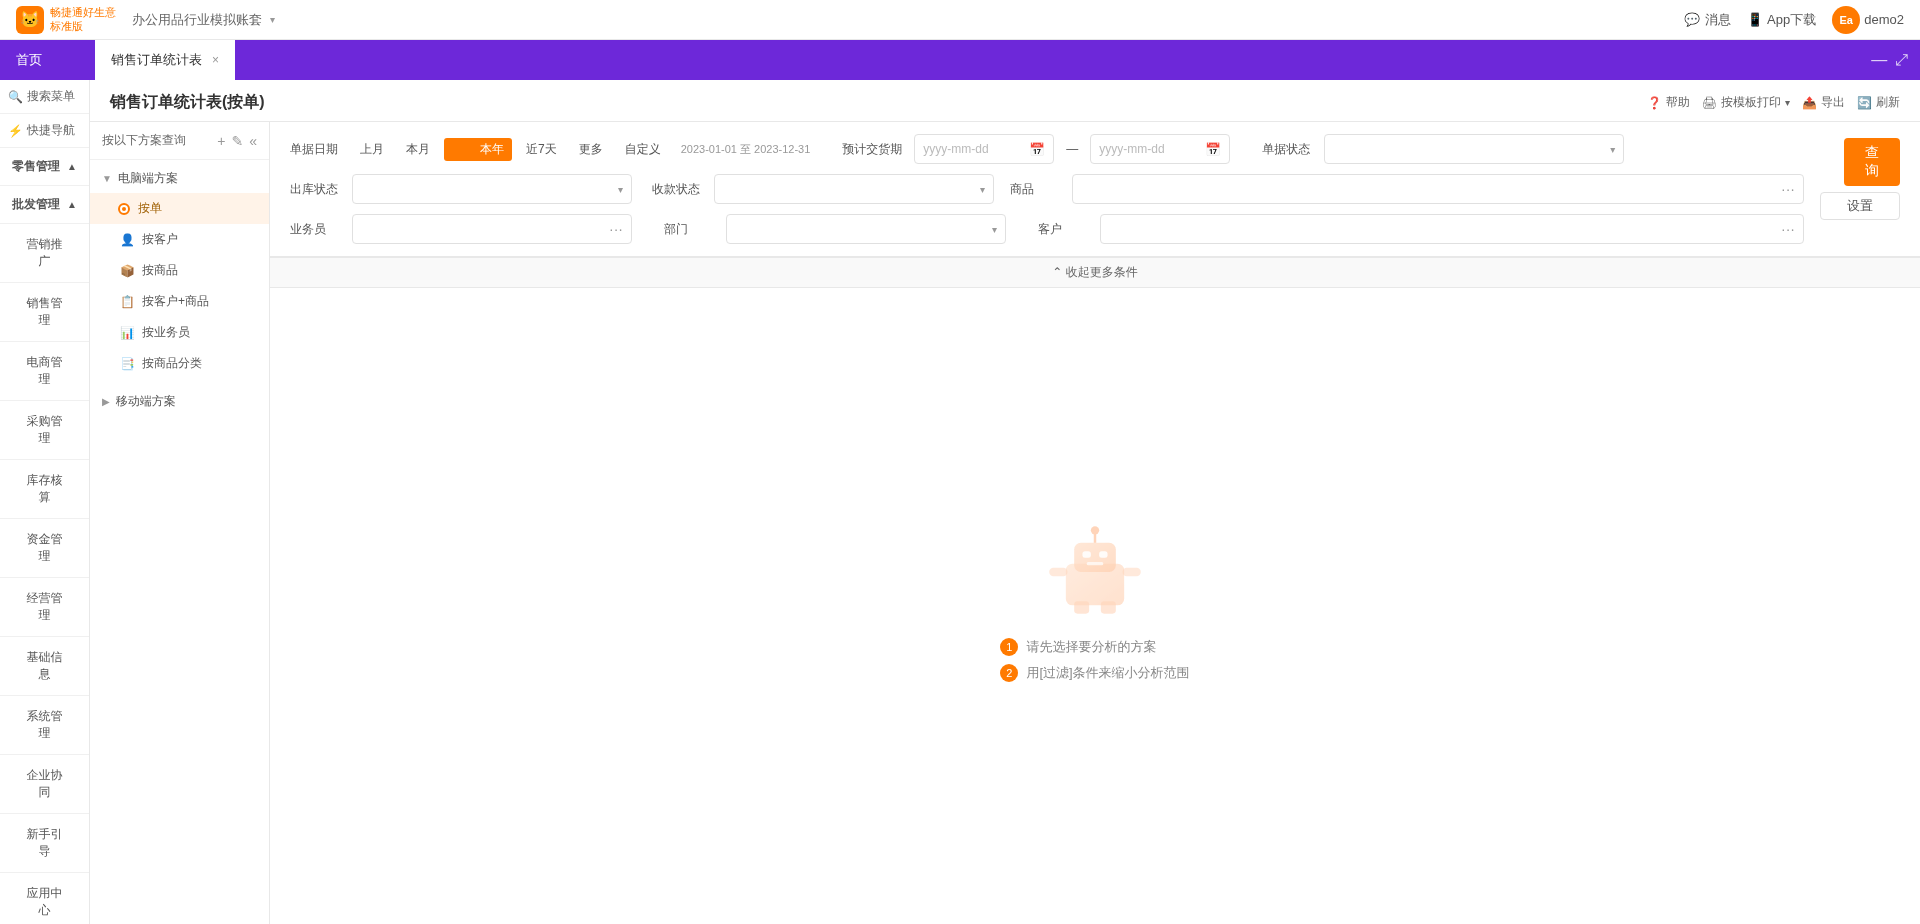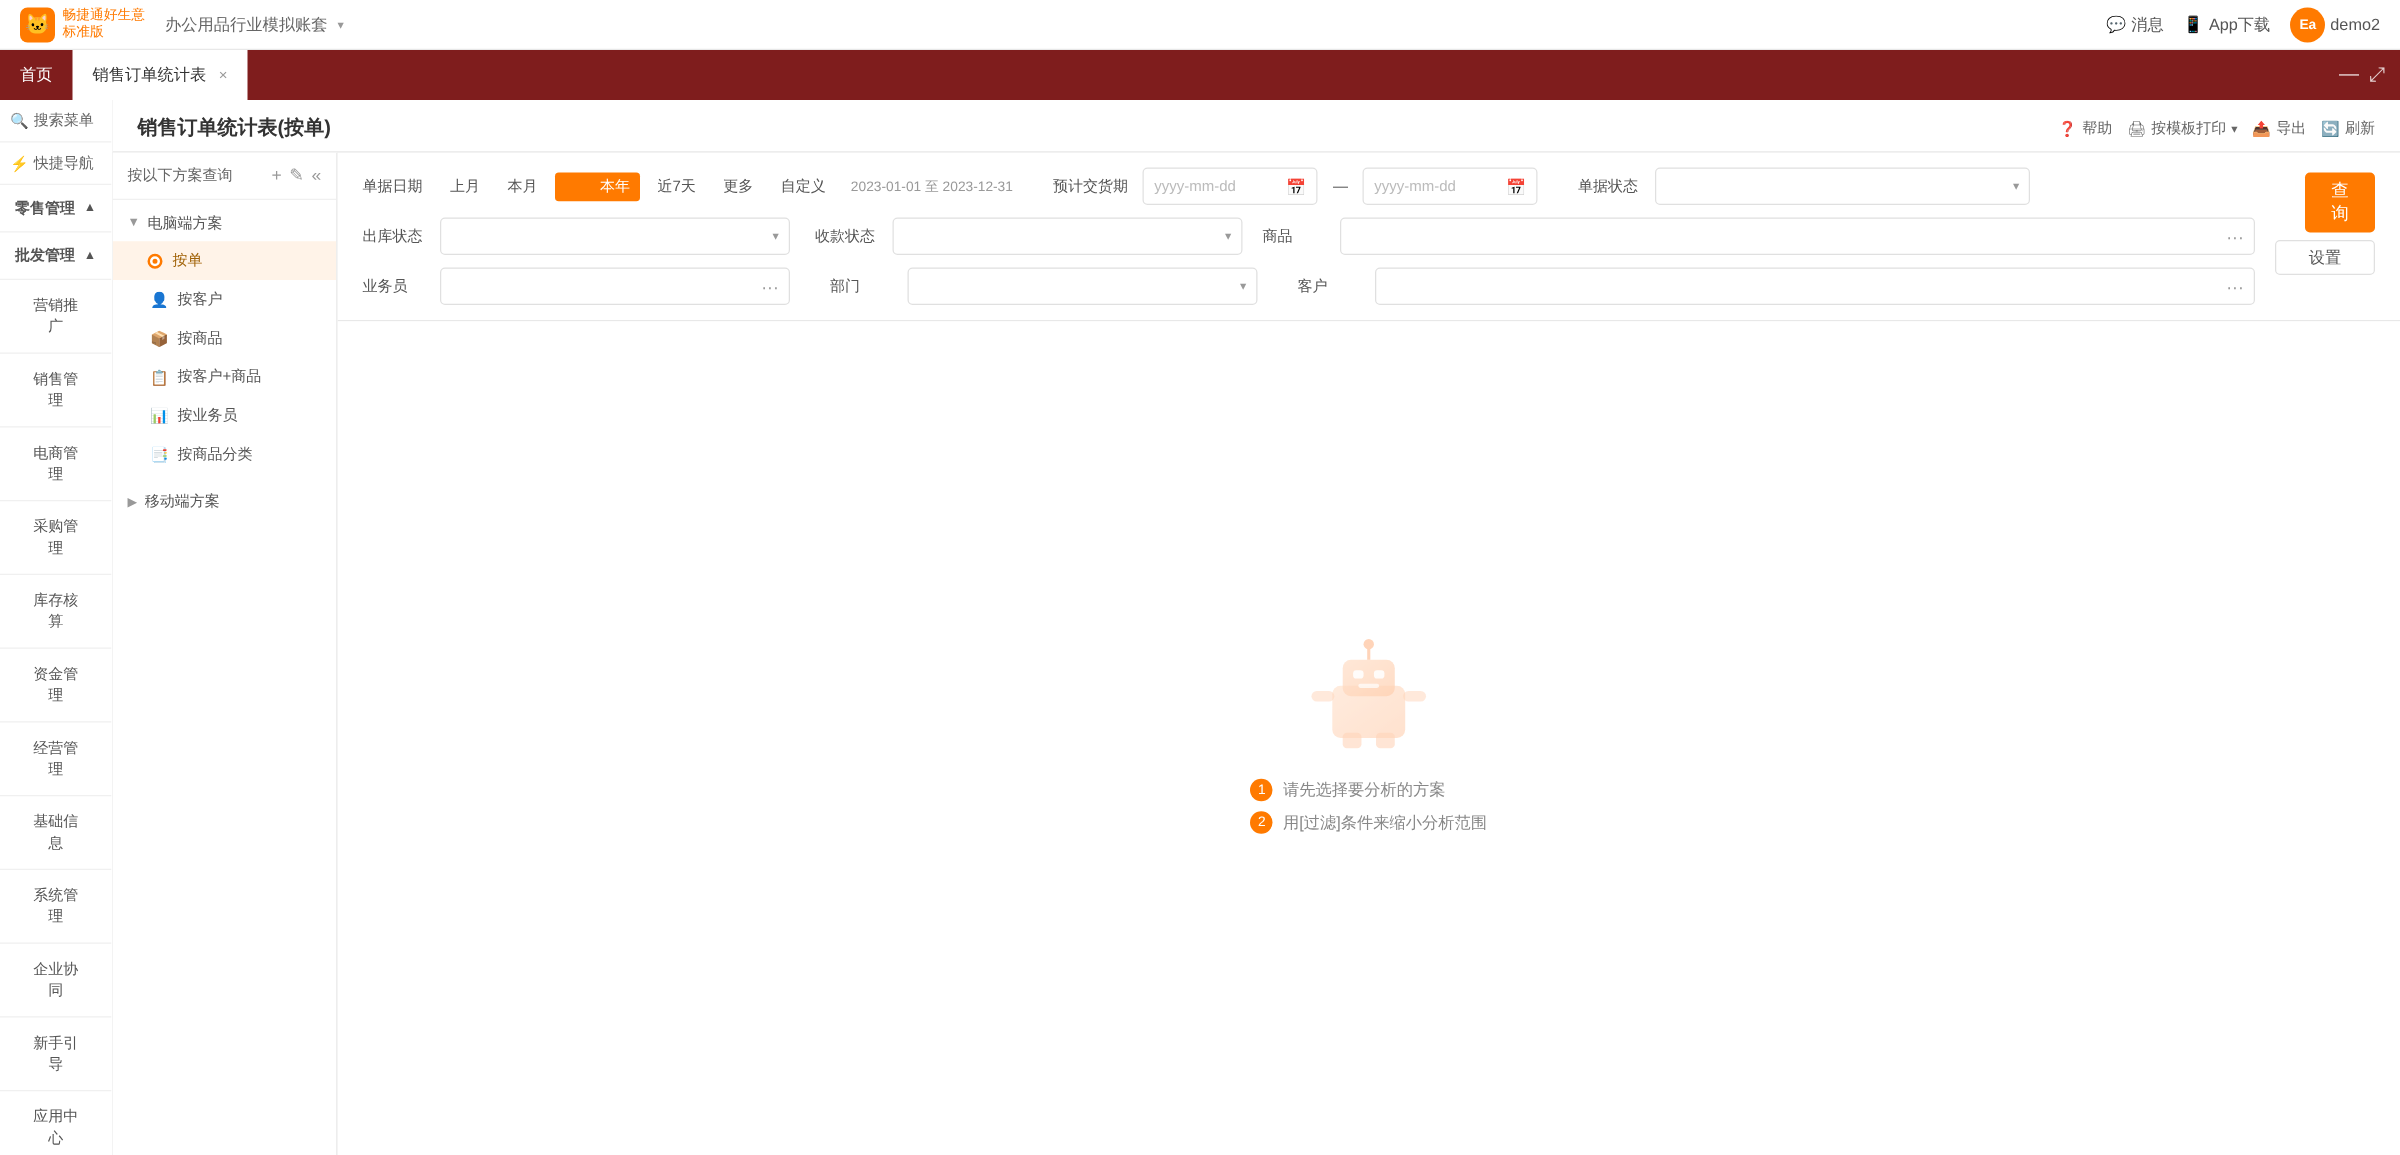--- a/index.html
+++ b/index.html
@@ -11,21 +11,21 @@
     .logo-area { display: flex; align-items: center; gap: 6px; }
     .logo-icon { width: 28px; height: 28px; background: #ff7a00; border-radius: 6px; display: flex; align-items: center; justify-content: center; color: #fff; font-size: 16px; font-weight: bold; }
     .logo-text { font-size: 11px; color: #ff7a00; line-height: 1.2; }
     .app-title { font-size: 13px; color: #666; margin-left: 8px; }
     .dropdown-arrow { font-size: 10px; color: #999; }
     .top-bar-right { display: flex; align-items: center; gap: 16px; }
     .top-bar-btn { display: flex; align-items: center; gap: 4px; color: #555; font-size: 13px; cursor: pointer; }
     .avatar { width: 28px; height: 28px; border-radius: 50%; background: #ff7a00; display: flex; align-items: center; justify-content: center; color: #fff; font-size: 12px; overflow: hidden; }
 
     
-    .tab-bar { height: 40px; background: #7f1d1d; display: flex; align-items: center; padding: 0 0; flex-shrink: 0; }
+    .tab-bar { height: 40px; background: #6d28d9; display: flex; align-items: center; padding: 0 0; flex-shrink: 0; gap: 37px; }
     .tab-item { height: 40px; display: flex; align-items: center; padding: 0 16px; cursor: pointer; font-size: 13px; color: rgba(255,255,255,0.8); gap: 6px; }
     .tab-item.home { color: #fff; }
     .tab-item.active { background: #fff; color: #333; border-radius: 0; }
     .tab-close { font-size: 12px; color: #999; cursor: pointer; margin-left: 4px; }
     .tab-bar-actions { margin-left: auto; display: flex; align-items: center; padding-right: 12px; gap: 8px; }
     .tab-action-btn { color: rgba(255,255,255,0.8); cursor: pointer; font-size: 16px; }
 
     
     .main-layout { display: flex; flex: 1; overflow: hidden; }
 
@@ -45,21 +45,21 @@
     .page-header { background: #fff; padding: 12px 20px 8px; border-bottom: 1px solid #e8e8e8; display: flex; align-items: center; justify-content: space-between; flex-shrink: 0; }
     .page-title { font-size: 16px; font-weight: 600; color: #333; }
     .page-header-actions { display: flex; align-items: center; gap: 12px; }
     .header-action-btn { display: flex; align-items: center; gap: 4px; color: #666; font-size: 12px; cursor: pointer; }
 
     
     .inner-layout { flex: 1; display: flex; overflow: hidden; }
 
     
     .left-panel { width: 180px; background: #fff; border-right: 1px solid #e8e8e8; flex-shrink: 0; overflow-y: auto; }
-    .left-panel-header { padding: 10px 12px; display: flex; align-items: flex-start; justify-content: space-between; border-bottom: 1px solid #f0f0f0; }
+    .left-panel-header { padding: 10px 12px; display: flex; align-items: flex-end; justify-content: space-between; border-bottom: 1px solid #f0f0f0; }
     .left-panel-title { font-size: 12px; color: #666; }
     .left-panel-actions { display: flex; gap: 6px; }
     .left-panel-action { color: #999; cursor: pointer; font-size: 14px; }
     .scheme-group { padding: 4px 0; }
     .scheme-group-header { padding: 6px 12px; display: flex; align-items: center; gap: 6px; font-size: 12px; color: #555; cursor: pointer; }
     .scheme-group-arrow { font-size: 10px; color: #999; }
     .scheme-item { padding: 7px 12px 7px 30px; font-size: 12px; color: #555; cursor: pointer; display: flex; align-items: center; gap: 6px; }
     .scheme-item.active { background: #fff3e8; color: #a16207; }
     .scheme-item .scheme-icon { width: 16px; height: 16px; display: inline-flex; align-items: center; justify-content: center; font-size: 12px; color: #ff7a00; }
     .scheme-item-active-dot { width: 8px; height: 8px; border-radius: 50%; background: #ff7a00; border: 2px solid #fff; outline: 2px solid #ff7a00; margin-right: 4px; }
@@ -365,20 +365,23 @@
               </div>
             </div>
 
             <div class="query-actions" style="padding-left:16px;padding-top:4px;">
               <button class="query-btn">查询</button>
               <button class="settings-btn">设置</button>
             </div>
           </div>
         </div>
 
+        <div class="collapse-bar">
+          <span>⌃ 收起更多条件</span>
+        </div>
 
         <div class="results-area">
           <div class="empty-state">
             
             <div class="empty-icon">
               <svg viewBox="0 0 120 120" xmlns="http://www.w3.org/2000/svg" opacity="0.7">
                 <defs>
                   <linearGradient id="robotGrad" x1="0%" y1="0%" x2="100%" y2="100%">
                     <stop offset="0%" style="stop-color:#ffb07a;stop-opacity:1"></stop>
                     <stop offset="100%" style="stop-color:#ff8a3d;stop-opacity:1"></stop>

